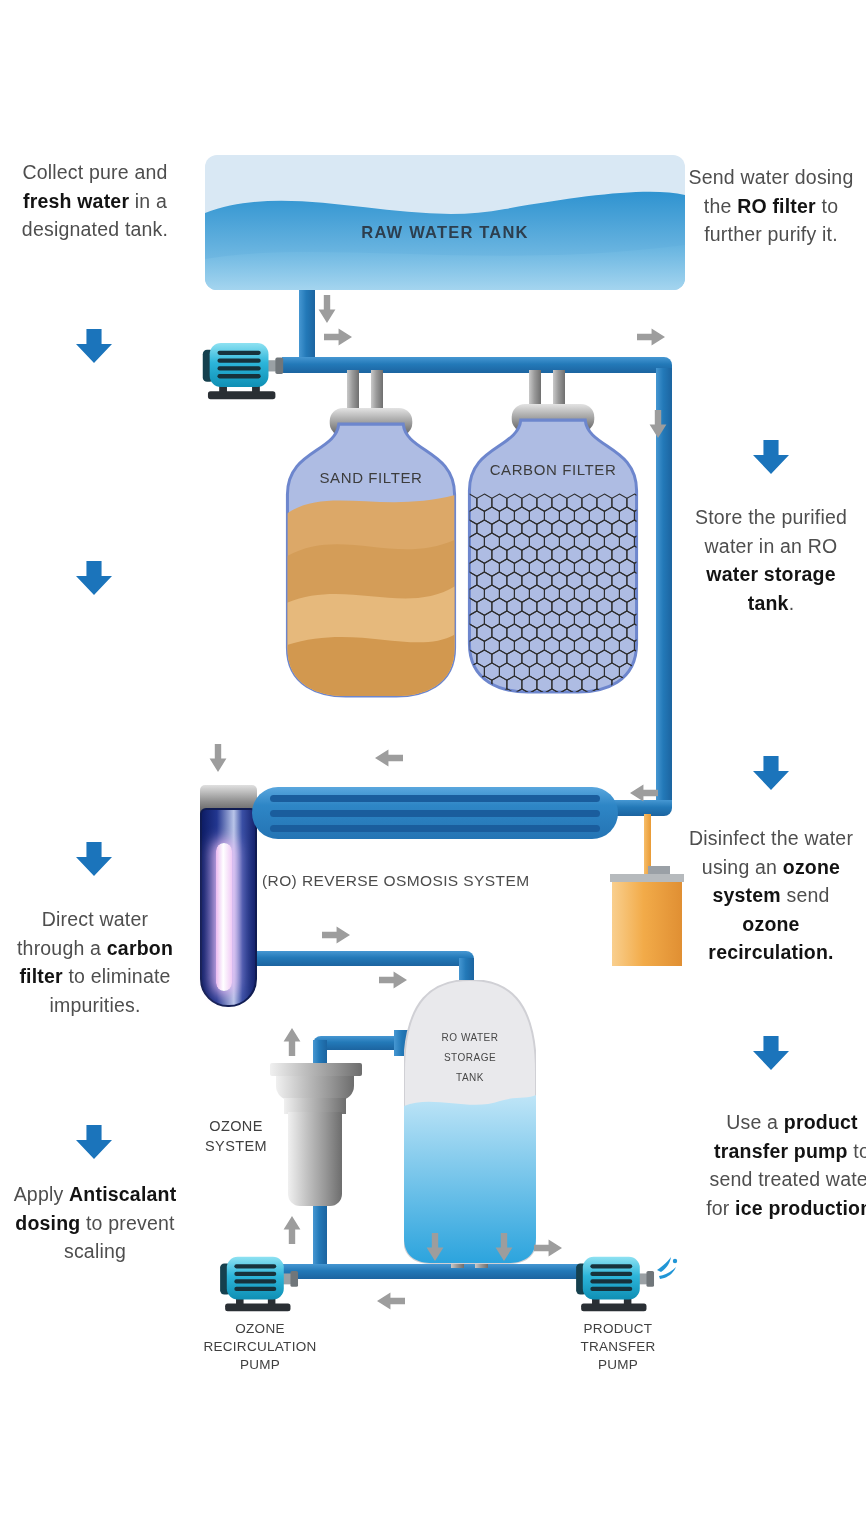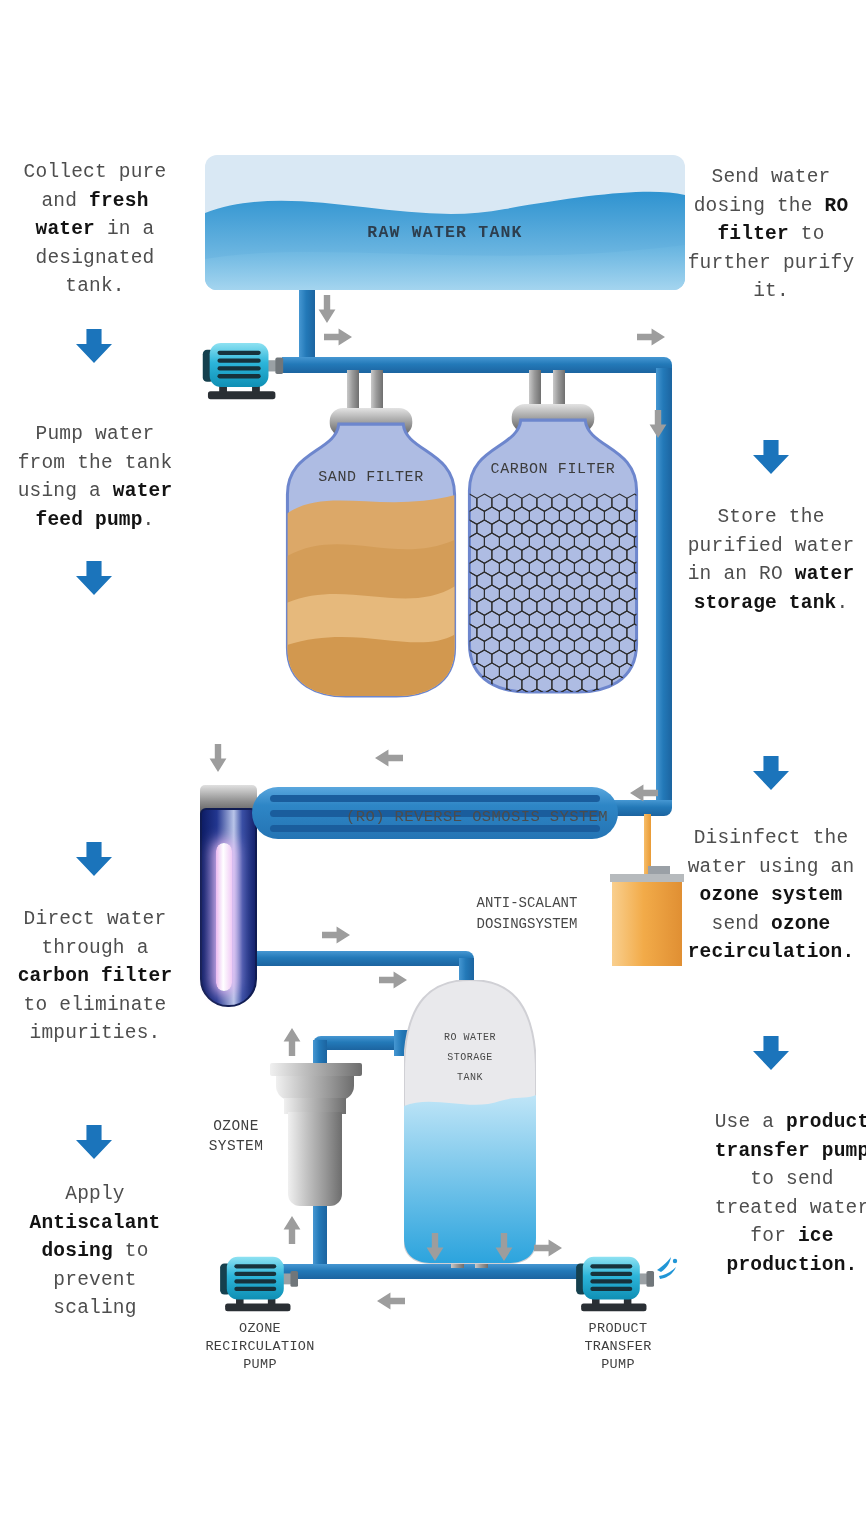--- a/index.html
+++ b/index.html
@@ -1,17 +1,17 @@
 <!DOCTYPE html>
 <html><head>
 <meta charset="utf-8">
 <style>
   html,body{margin:0;padding:0;background:#ffffff;}
   .canvas{position:relative;width:866px;height:1536px;background:#ffffff;overflow:hidden;
-          font-family:Liberation Mono, monospace;}
+          font-family:Liberation Sans, sans-serif;}
   .abs{position:absolute;}
 
   
   .step{font-size:19.5px;line-height:28.5px;color:#4e4e4e;text-align:center;letter-spacing:.2px;}
   .step b{color:#131313;font-weight:700;}
 
   
   .blue-arrow{width:36px;height:34px;background:#1b74bb;
     clip-path:polygon(29% 0,71% 0,71% 44%,100% 44%,50% 100%,0 44%,29% 44%);}
 
@@ -86,21 +86,20 @@
     <clipPath id="vesselClip">
       <path d="M53,18 L117,18 C120,46 168,44 168,88 L168,240 C168,278 136,288 110,288 L60,288 C34,288 2,278 2,240 L2,88 C2,44 50,46 53,18 Z"></path>
     </clipPath>
   </defs>
 </svg>
 
 <div class="canvas">
 
   <div class="abs step" style="left:6px;top:158px;width:178px"><span>Collect pure and </span><b>fresh water</b><span> in a designated tank.</span></div>
   <div class="abs blue-arrow" style="left:76px;top:329px"></div>
-  <div class="abs step" style="left:6px;top:420px;width:178px"><span>Pump water from the tank using a </span><b>water feed pump</b><span>.</span></div>
   <div class="abs blue-arrow" style="left:76px;top:561px"></div>
   <div class="abs blue-arrow" style="left:76px;top:842px"></div>
   <div class="abs step" style="left:6px;top:905px;width:178px"><span>Direct water through a </span><b>carbon filter</b><span> to eliminate impurities.</span></div>
   <div class="abs blue-arrow" style="left:76px;top:1125px"></div>
   <div class="abs step" style="left:6px;top:1180px;width:178px"><span>Apply </span><b>Antiscalant dosing</b><span> to prevent scaling</span></div>
 
   <div class="abs step" style="left:682px;top:163px;width:178px"><span>Send water dosing the </span><b>RO filter</b><span> to further purify it.</span></div>
   <div class="abs blue-arrow" style="left:753px;top:440px"></div>
   <div class="abs step" style="left:682px;top:503px;width:178px"><span>Store the purified water in an RO </span><b>water storage tank</b><span>.</span></div>
   <div class="abs blue-arrow" style="left:753px;top:756px"></div>
@@ -390,24 +389,22 @@
 
   <div class="abs uv-cap" style="left:200px;top:785px;width:57px;height:30px"></div>
   <div class="abs uv-body" style="left:200px;top:808px;width:53px;height:195px"></div>
   <div class="abs uv-lamp" style="left:216px;top:843px;width:16px;height:148px"></div>
 
   <div class="abs ro-capsule" style="left:252px;top:787px;width:366px;height:52px">
     <div class="ro-stripe" style="top:8px"></div>
     <div class="ro-stripe" style="top:23px"></div>
     <div class="ro-stripe" style="top:38px"></div>
   </div>
-  <div class="abs ro-label" style="left:262px;top:808px;width:346px;text-align:right">(RO) REVERSE OSMOSIS SYSTEM</div>
-
-  <div class="abs dlabel" style="left:452px;top:893px;width:150px;font-size:14px;line-height:21px">ANTI-SCALANT
-DOSINGSYSTEM</div>
+  <div class="abs ro-label" style="left:262px;top:872px;width:346px;text-align:left">(RO) REVERSE OSMOSIS SYSTEM</div>
+
   <div class="abs" style="left:648px;top:866px;width:22px;height:14px;background:#9aa0a6"></div>
   <div class="abs" style="left:610px;top:874px;width:74px;height:8px;background:#b6babd"></div>
   <div class="abs orange-tank" style="left:612px;top:882px;width:70px;height:84px"></div>
 
   <svg class="abs" style="left:404px;top:980px" width="132" height="285" viewBox="0 0 132 285">
     <defs>
         <clipPath id="tankClip">
       <path d="M0,92 C0,18 30,0 66,0 C102,0 132,18 132,92 L132,258 C132,278 118,283 104,283 L28,283 C14,283 0,278 0,258 Z"></path>
     </clipPath>
       </defs>

